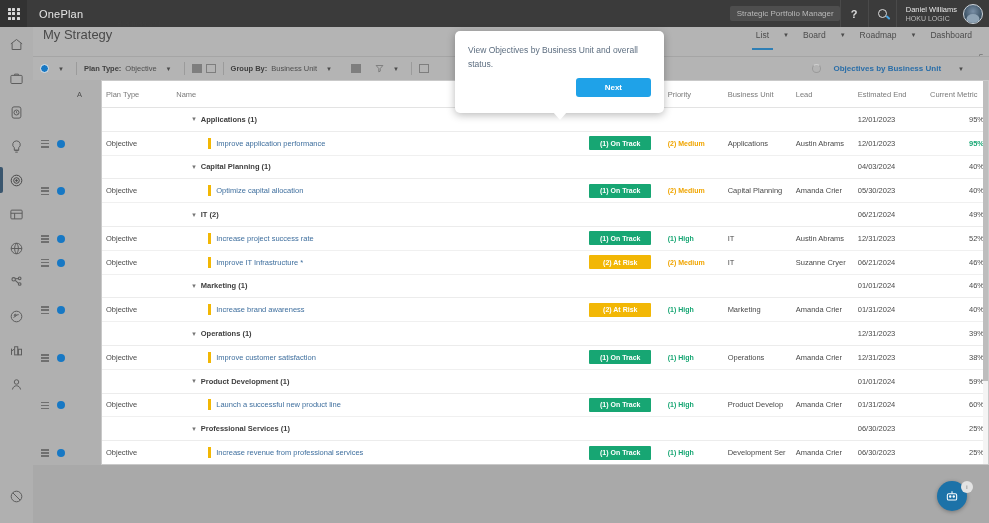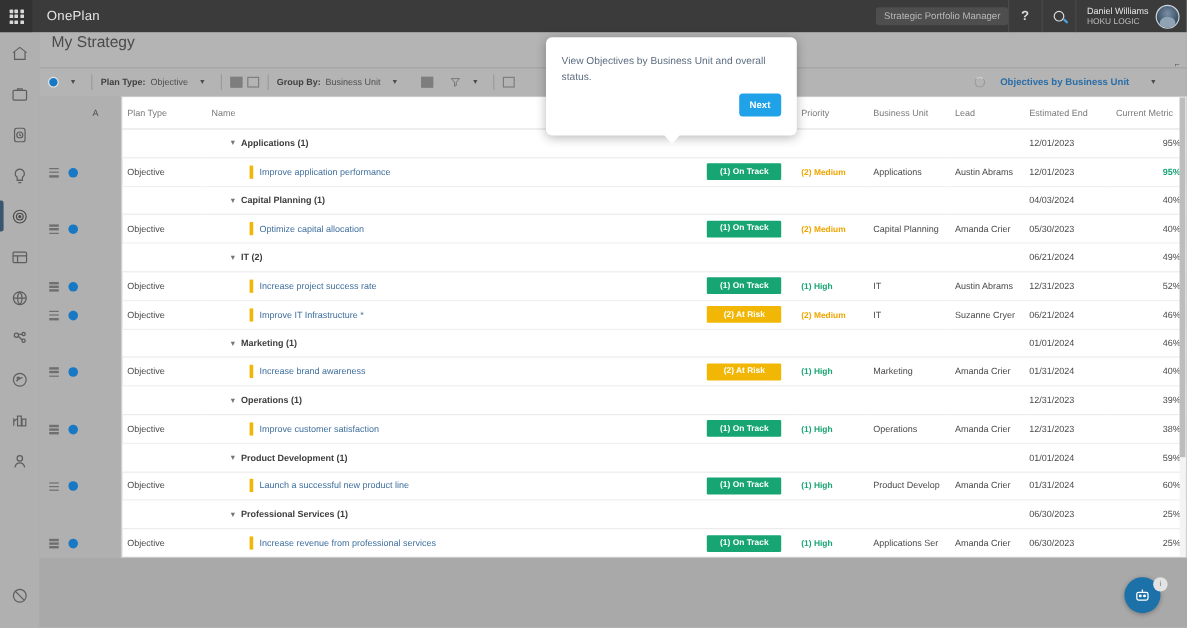--- a/index.html
+++ b/index.html
@@ -187,21 +187,21 @@
   
   .coach {
     position:absolute; left:455px; top:31px; width:209px; height:82px;
     background:#fff; border-radius:5px; box-shadow:0 2px 9px rgba(0,0,0,.28);
     padding:12px 13px 10px 13px; z-index:40;
   }
   .coach-text { font-size:8.5px; color:#5d6e80; line-height:14px; }
   .coach-foot { display:flex; justify-content:flex-end; margin-top:7px; }
   .coach-btn {
     background:#1fa2e8; color:#fff; font-size:8px; font-weight:bold;
-    padding:5px 9px; border:none; border-radius:3px;
+    padding:5px 29px; border:none; border-radius:3px;
   }
   .coach-arrow {
     position:absolute; left:50%; bottom:-7px; margin-left:-7px;
     width:0;height:0; border-left:7px solid transparent; border-right:7px solid transparent;
     border-top:8px solid #fff;
   }
 
   
   .footer { position:absolute; left:33px; top:465px; width:956px; height:58px; background:#a9a9a9; }
   .fab {
@@ -339,20 +339,29 @@
       <svg width="15" height="15" viewBox="0 0 24 24" fill="none" stroke="#5d5d5d" stroke-width="1.6">
           <circle cx="12" cy="12" r="8.5"></circle>
           <path d="M6.2 6.2l11.6 11.6"></path>
         </svg>
     </div>
   </div>
 
   <div class="subheader">
     <div class="page-title">My Strategy</div>
     <div class="breadcrumb-tag">Business Unit</div>
+    <div class="view-tabs">
+      <div class="vtab sel">List</div>
+      <div class="caret">▼</div>
+      <div class="vtab">Board</div>
+      <div class="caret">▼</div>
+      <div class="vtab">Roadmap</div>
+      <div class="caret">▼</div>
+      <div class="vtab">Dashboard</div>
+    </div>
     <div class="expand-ico">⌐</div>
   </div>
 
   <div class="toolbar">
     <div class="tl-grp">
       <span class="blue-dot"></span>
       <span class="caret">▼</span>
     </div>
     <div class="tl-sep"></div>
     <div class="tl-grp">
@@ -707,21 +716,21 @@
           <tr>
             <td>Objective</td>
             <td>
               <div class="name-cell">
                 <span class="name-bar"></span>
                 <span class="name-text">Increase revenue from professional services</span>
               </div>
             </td>
             <td><span class="badge green">(1) On Track</span></td>
             <td><span class="prio high">(1) High</span></td>
-            <td>Applications Ser</td>
+            <td>Development Ser</td>
             <td>Amanda Crier</td>
             <td>06/30/2023</td>
             <td class="c-metric"><span class="metric plain">25%</span></td>
           </tr>
           <tr class="group">
             <td></td>
             <td></td>
             <td></td>
             <td></td>
             <td></td>

